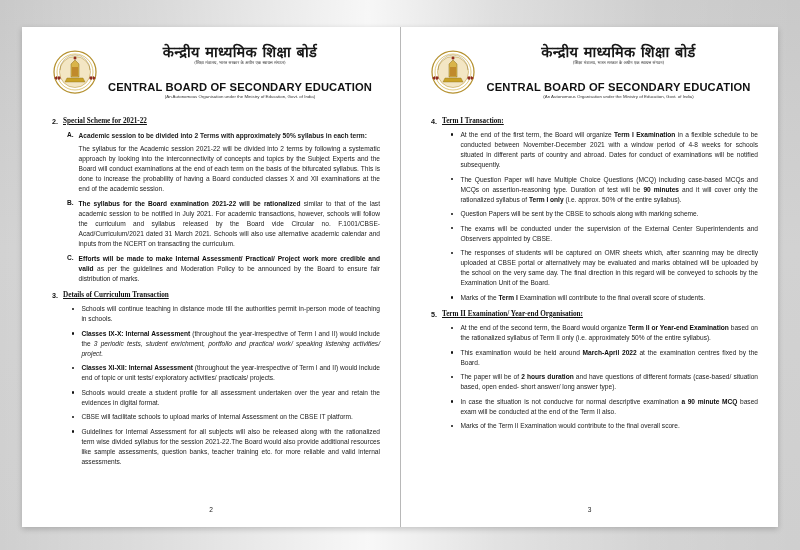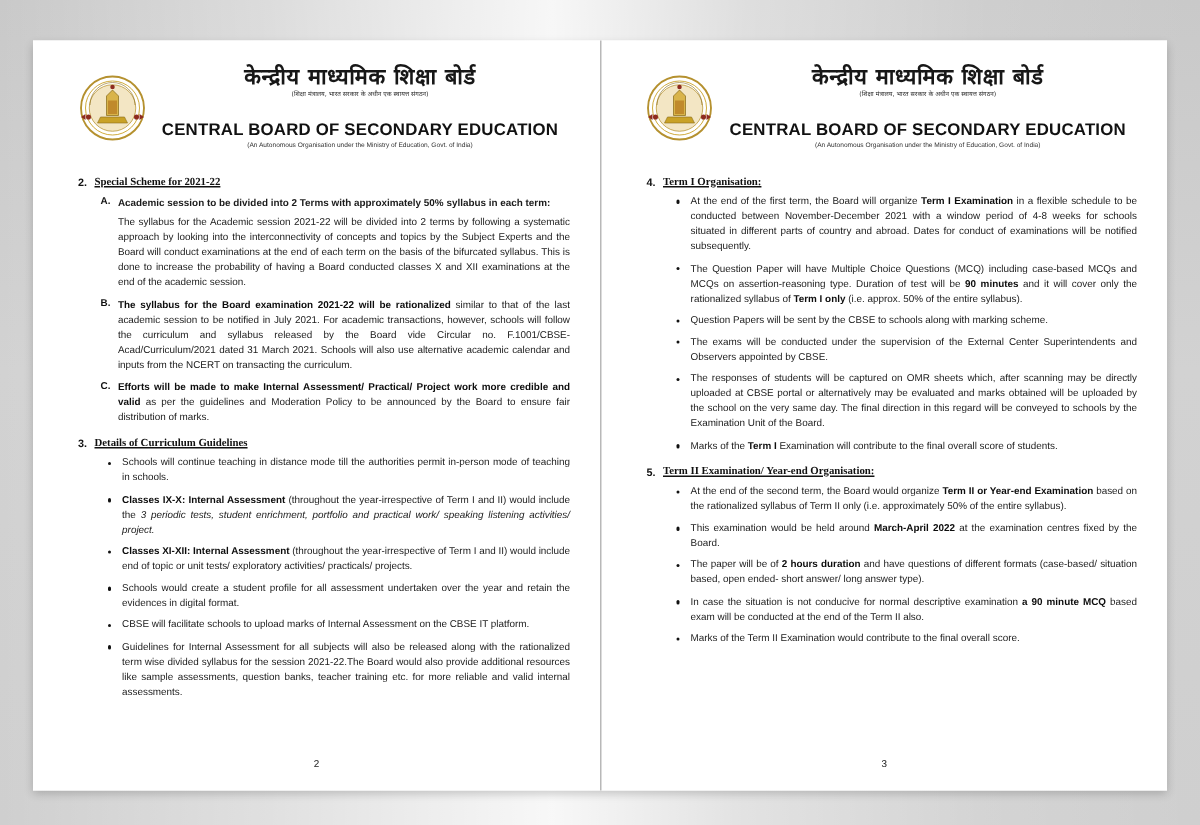--- a/index.html
+++ b/index.html
@@ -217,21 +217,21 @@
 
       <div class="lettered">
         <span class="lt-mark">C.</span>
         <div class="lt-body">
           <p class="t"><b>Efforts will be made to make Internal Assessment/ Practical/ Project work more credible and valid</b> <span>as per the guidelines and Moderation Policy to be announced by the Board to ensure fair distribution of marks.</span></p>
         </div>
       </div>
 
       <div class="sec">
         <span class="sec-num">3.</span>
-        <span class="sec-title">Details of Curriculum Guidelines</span>
+        <span class="sec-title">Details of Curriculum Transaction</span>
       </div>
 
       <div class="bullets">
 
         <div class="bullet">
           <span class="dot"></span>
           <div class="b-body">
               <p class="t">Schools will continue teaching in distance mode till the authorities permit in-person mode of teaching in schools.</p>
             </div>
         </div>
@@ -299,21 +299,21 @@
         <div class="lh-hindi-sub">(शिक्षा मंत्रालय, भारत सरकार के अधीन एक स्वायत्त संगठन)</div>
         <div class="lh-en">CENTRAL BOARD OF SECONDARY EDUCATION</div>
         <div class="lh-en-sub">(An Autonomous Organisation under the Ministry of Education, Govt. of India)</div>
       </div>
     </div>
 
     <div class="content">
 
       <div class="sec">
         <span class="sec-num">4.</span>
-        <span class="sec-title">Term I Organisation:</span>
+        <span class="sec-title">Term I Transaction:</span>
       </div>
 
       <div class="bullets">
 
         <div class="bullet">
           <span class="dot"></span>
           <div class="b-body">
               <p class="t"><span>At the end of the first term, the Board will organize </span><b>Term I Examination</b><span> in a flexible schedule to be conducted between November-December 2021 with a window period of 4-8 weeks for schools situated in different parts of country and abroad. Dates for conduct of examinations will be notified subsequently.</span></p>
             </div>
         </div>

